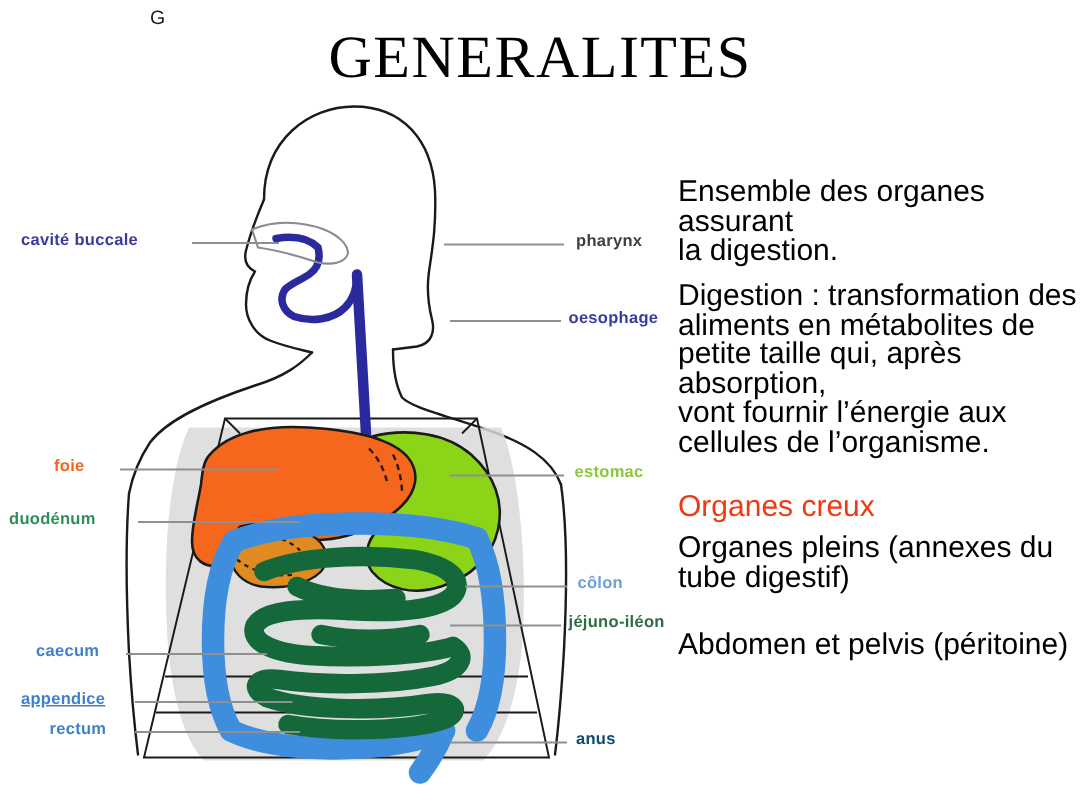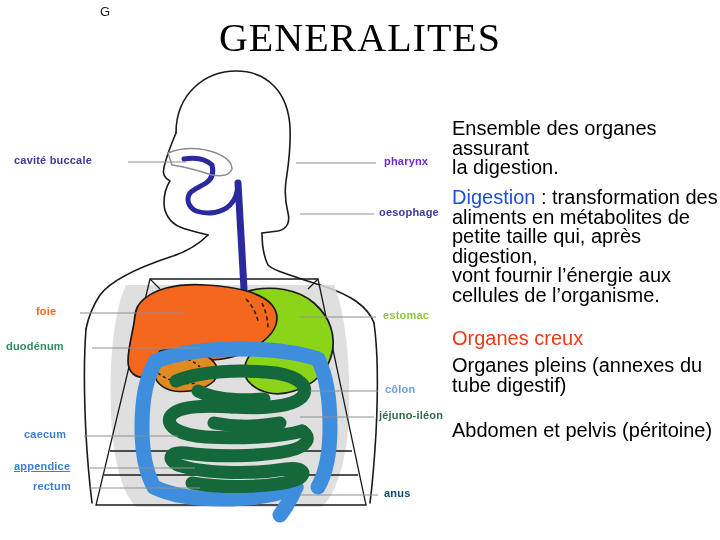--- a/index.html
+++ b/index.html
@@ -74,21 +74,21 @@
     font-size: 20px;
     line-height: 19.5px;
     color: #000000;
     white-space: pre-line;
   }
   .tb1 { left: 452px; top: 119px; width: 268px; }
   .tb2 { left: 452px; top: 188px; width: 272px; }
   .tb3 { left: 452px; top: 313px; width: 268px; margin-top: 16px; }
   .tb4 { left: 452px; top: 356px; width: 268px; }
   .tb5 { left: 452px; top: 421px; width: 268px; }
-  .kw-blue { color: #1d4ed8; }
+  .kw-blue { color: #000000; }
   .kw-red  { color: #ee3a14; }
 </style>
 </head>
 <body>
 
 <div id="slide">
 
   <div class="corner-letter">G</div>
   <div class="slide-title">GENERALITES</div>
 
@@ -184,33 +184,33 @@
     </svg>
   </div>
 
   <div class="anno" style="left:14px; top:154px; color:#3b3b9e;">cavité buccale</div>
   <div class="anno" style="left:36px; top:305px; color:#f4671c;">foie</div>
   <div class="anno" style="left:6px; top:340px; color:#2f8f5b;">duodénum</div>
   <div class="anno" style="left:24px; top:428px; color:#3f7fd0;">caecum</div>
   <div class="anno" style="left:14px; top:460px; color:#3f7fd0;text-decoration:underline;">appendice</div>
   <div class="anno" style="left:33px; top:480px; color:#3f7fd0;">rectum</div>
 
-  <div class="anno" style="left:384px; top:155px; color:#6d28d9;">pharynx</div>
+  <div class="anno" style="left:384px; top:155px; color:#404040;">pharynx</div>
   <div class="anno" style="left:379px; top:206px; color:#3b3b9e;">oesophage</div>
   <div class="anno" style="left:383px; top:309px; color:#8cc63f;">estomac</div>
   <div class="anno" style="left:385px; top:383px; color:#6f9fd8;">côlon</div>
   <div class="anno" style="left:379px; top:409px; color:#2f6b45;">jéjuno-iléon</div>
   <div class="anno" style="left:384px; top:487px; color:#0c4a6e;">anus</div>
 
   <div class="bodytext tb1">Ensemble des organes assurant
 la digestion.</div>
 
   <div class="bodytext tb2"><span class="kw-blue">Digestion</span><span> : transformation des
 aliments en métabolites de
-petite taille qui, après digestion,
+petite taille qui, après absorption,
  vont fournir l’énergie aux
 cellules de  l’organisme.</span></div>
 
   <div class="bodytext tb3 kw-red">Organes creux</div>
   <div class="bodytext tb4">Organes pleins (annexes du
  tube digestif)</div>
   <div class="bodytext tb5">Abdomen et pelvis (péritoine)</div>
 
 </div>
 

